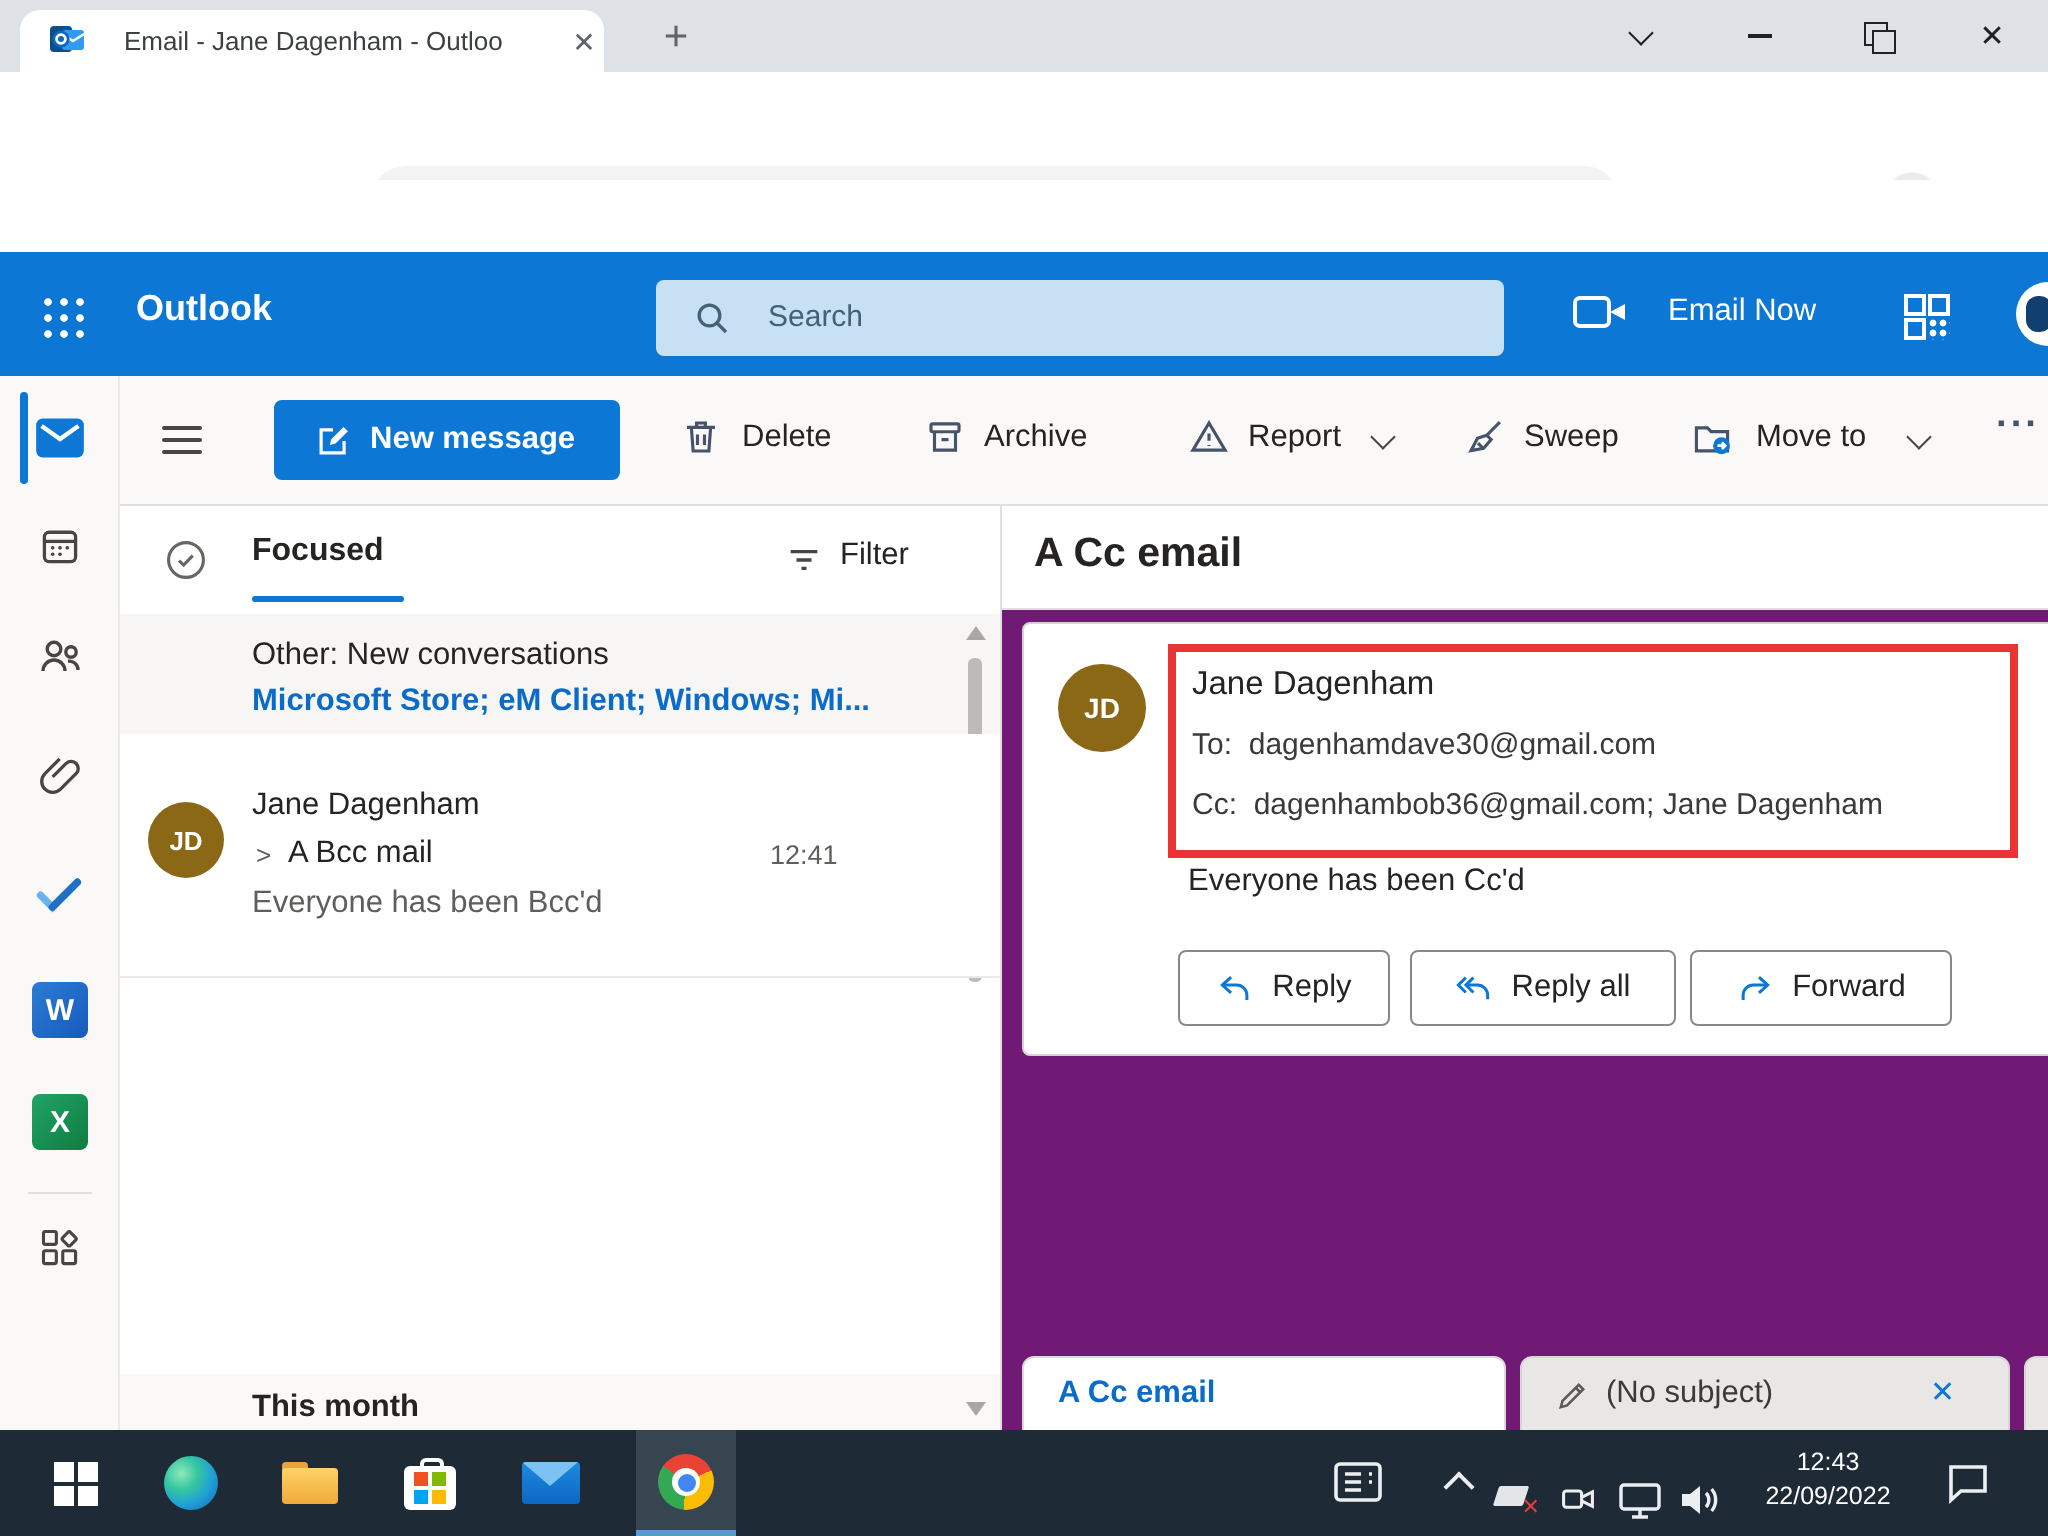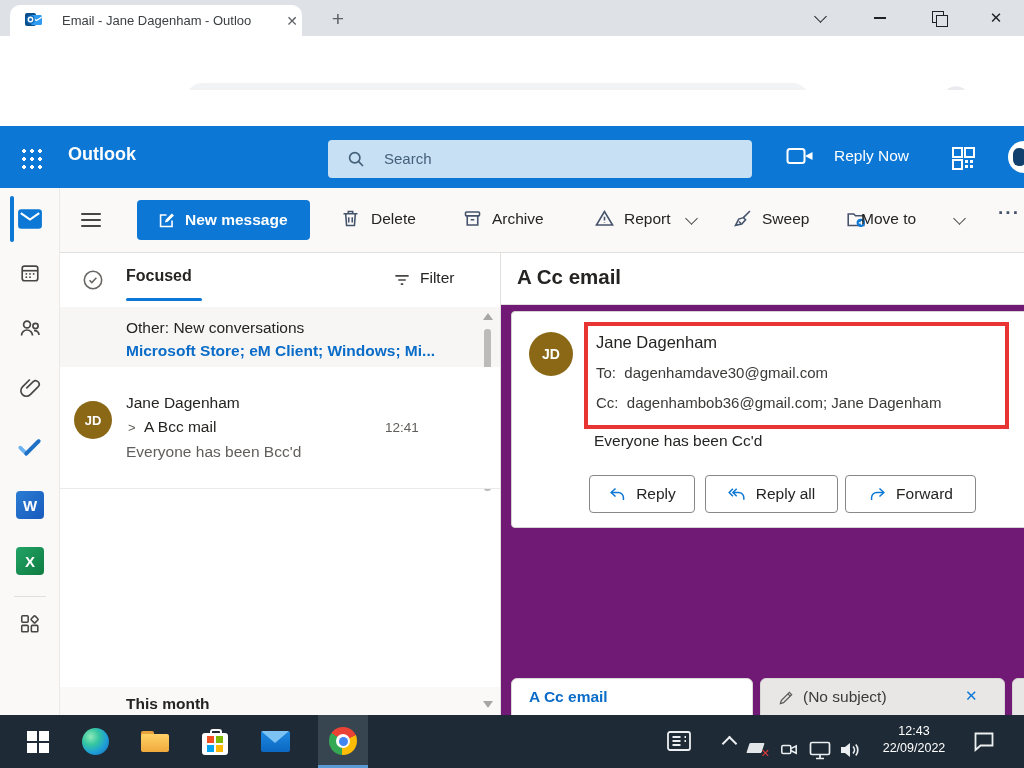--- a/index.html
+++ b/index.html
@@ -181,21 +181,21 @@
           <circle cx="10.5" cy="10.5" r="6.2"></circle>
           <path d="M15.2 15.2l5.2 5.2"></path>
         </svg>
       <div class="abs searchtext" style="left:56px;top:10px">Search</div>
     </div>
     <div class="abs" style="left:786px;top:18px;width:150px;height:26px">
       <svg class="abs" style="left:0;top:2px" width="28" height="20" viewBox="0 0 28 20" fill="none" stroke="#fff" stroke-width="2">
           <rect x="1.5" y="3" width="17" height="14" rx="2.5"></rect>
           <path d="M19 10l7.5-4v8z" fill="#fff" stroke="none"></path>
         </svg>
-      <div class="abs" style="left:48px;top:3px;color:#fff;font-size:15.5px">Reply Now</div>
+      <div class="abs" style="left:48px;top:3px;color:#fff;font-size:15.5px">Email Now</div>
     </div>
     <div class="abs" style="left:952px;top:21px;width:23px;height:23px">
       <div class="abs" style="left:0;top:0;width:7px;height:7px;border:2px solid #fff"></div>
       <div class="abs" style="left:12px;top:0;width:7px;height:7px;border:2px solid #fff"></div>
       <div class="abs" style="left:0;top:12px;width:7px;height:7px;border:2px solid #fff"></div>
       <div class="abs" style="left:12px;top:12px;width:11px;height:11px;background-image:radial-gradient(circle,#fff 1.5px,transparent 1.9px);background-size:5px 5px"></div>
     </div>
     <div class="abs" style="left:1008px;top:15px;width:32px;height:32px;border-radius:50%;background:#fff">
         <div style="position:absolute;left:5px;top:7px;width:13px;height:18px;border-radius:6px;background:#12406e"></div>
       </div>
@@ -242,21 +242,21 @@
           <path d="M8 15.5l2.5 2.5"></path>
         </svg>
       <div class="abs cmdlabel" style="left:30px;top:4px">Sweep</div>
     </div>
     <div class="abs" style="left:845px;top:18px;width:128px;height:28px">
       <svg class="abs" style="top:2px" width="22" height="22" viewBox="0 0 24 24" fill="none" stroke="#45536b" stroke-width="1.7">
           <path d="M3.5 6.5h6l2 2h9V19h-17z"></path>
           <circle cx="17.2" cy="16.2" r="4.6" fill="#0c77d4" stroke="none"></circle>
           <path d="M15 16.2h4M17.4 14.4l1.8 1.8-1.8 1.8" stroke="#fff" stroke-width="1.5"></path>
         </svg>
-      <div class="abs cmdlabel" style="left:16px;top:4px">Move to</div>
+      <div class="abs cmdlabel" style="left:33px;top:4px">Move to</div>
       <div class="abs chev" style="left:110px;top:8px"></div>
     </div>
     <div class="abs" style="left:998px;top:14px;font-size:19px;font-weight:bold;color:#45536b;letter-spacing:1px">···</div>
   </div>
 
   <div class="abs rail">
     <div class="abs railsel"></div>
     <svg class="abs" style="left:17px;top:20px" width="26" height="22" viewBox="0 0 24 20">
         <rect x="1" y="1" width="22" height="18" rx="3" style="fill:var(--accent)"></rect>
         <path d="M3.5 4.5l8.5 6 8.5-6" stroke="#fff" stroke-width="2" fill="none"></path>

